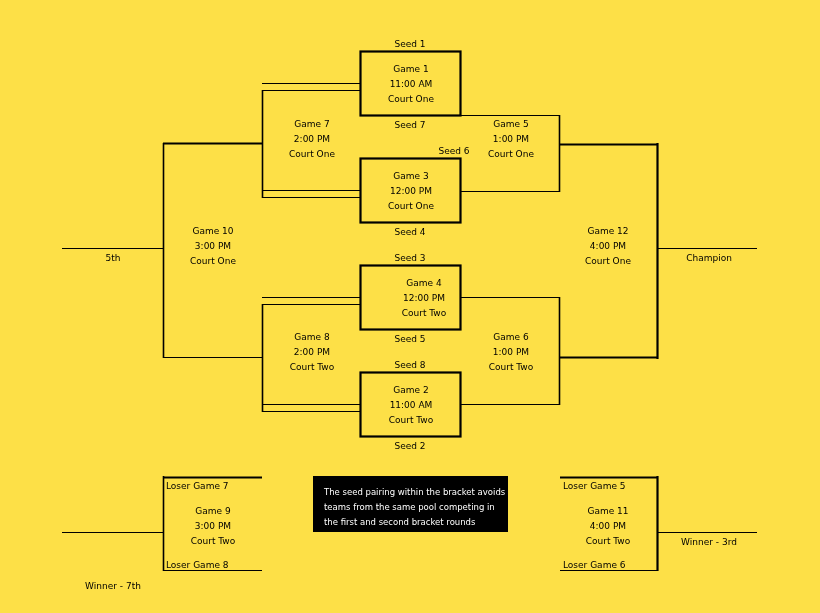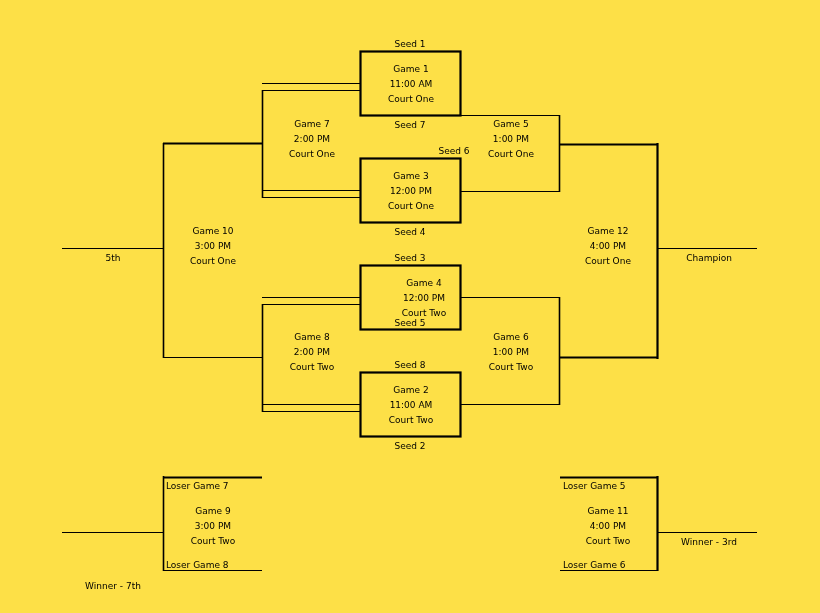--- a/index.html
+++ b/index.html
@@ -113,21 +113,21 @@
     <line x1="560" y1="570.5" x2="658" y2="570.5" stroke-width="1.1"></line>
     <line x1="657.5" y1="476" x2="657.5" y2="571" stroke-width="2.2"></line>
     <line x1="657" y1="532.5" x2="757" y2="532.5" stroke-width="1.1"></line>
   </svg>
 
   <div class="lbl ctr" style="left:410px; top:38px;">Seed 1</div>
   <div class="lbl ctr" style="left:410px; top:119px;">Seed 7</div>
   <div class="lbl ctr" style="left:410px; top:145px;margin-left:44px;">Seed 6</div>
   <div class="lbl ctr" style="left:410px; top:226px;">Seed 4</div>
   <div class="lbl ctr" style="left:410px; top:252px;">Seed 3</div>
-  <div class="lbl ctr" style="left:410px; top:317px;">Seed 5</div>
+  <div class="lbl ctr" style="left:410px; top:333px;">Seed 5</div>
   <div class="lbl ctr" style="left:410px; top:359px;">Seed 8</div>
   <div class="lbl ctr" style="left:410px; top:440px;">Seed 2</div>
 
   <div class="gamebox" style="left:411px; top:62px;">
     <div>Game 1</div>
     <div>11:00 AM</div>
     <div>Court One</div>
   </div>
 
   <div class="gamebox" style="left:411px; top:169px;">
@@ -199,14 +199,19 @@
     <div>3:00 PM</div>
     <div>Court Two</div>
   </div>
 
   <div class="gamebox" style="left:608px; top:504px;">
     <div>Game 11</div>
     <div>4:00 PM</div>
     <div>Court Two</div>
   </div>
 
+  <div class="note" style="left:313px; top:476px; width:195px; height:56px;">
+    <div>The seed pairing within the bracket avoids</div>
+    <div>teams from the same pool competing in</div>
+    <div>the first and second bracket rounds</div>
+  </div>
 
 </div>
 
 </body></html>

